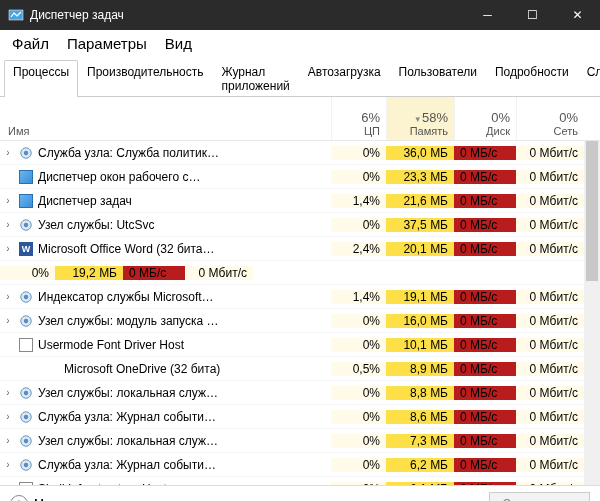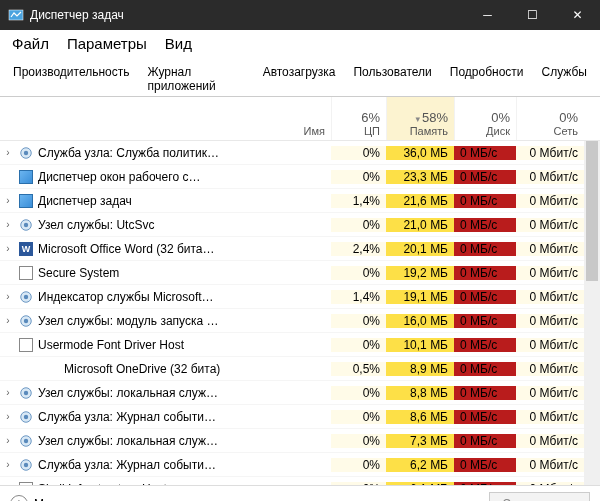--- a/index.html
+++ b/index.html
@@ -10,21 +10,21 @@
   .titlebar-controls { display: flex; height: 100%; }
   .titlebar-btn { width: 45px; display: flex; align-items: center; justify-content: center; color: #fff; font-size: 12px; cursor: default; }
   .menubar { display: flex; gap: 2px; padding: 2px 4px; background: #fff; }
   .menubar-item { padding: 3px 8px; font-size: 15px; }
   .tabs { display: flex; border-bottom: 1px solid #ccc; padding: 0 4px; margin-top: 2px; }
   .tab { padding: 4px 8px; font-size: 12px; border: 1px solid transparent; border-bottom: none; position: relative; top: 1px; }
   .tab.active { border-color: #ccc; background: #fff; border-radius: 2px 2px 0 0; }
   .table-wrap { height: 388px; overflow: hidden; position: relative; }
   .thead { display: flex; border-bottom: 1px solid #e8e8e8; height: 44px; align-items: flex-end; }
   .th { padding: 3px 6px; text-align: right; font-size: 11px; color: #555; border-left: 1px solid #f2f2f2; display: flex; flex-direction: column; justify-content: flex-end; height: 100%; }
-  .th.name { flex: 1; text-align: left; justify-content: flex-end; border-left: none; padding-left: 8px; align-items: flex-end; }
+  .th.name { flex: 1; text-align: left; justify-content: flex-end; border-left: none; padding-left: 8px; }
   .th.cpu { width: 55px; }
   .th.mem { width: 68px; background: #fcf3d0; }
   .th.disk { width: 62px; }
   .th.net { width: 68px; }
   .th .pct { font-size: 13px; color: #555; }
   .th .lbl { font-size: 11px; color: #555; }
   .sort-ind { font-size: 9px; color: #888; margin-right: 2px; }
   .tbody { height: 344px; overflow: hidden; }
   .row { display: flex; height: 24px; align-items: center; border-bottom: 1px solid #f5f5f5; }
   .cell { padding: 0 6px; font-size: 12px; white-space: nowrap; overflow: hidden; text-overflow: ellipsis; }
@@ -67,20 +67,21 @@
   </div>
 </div>
 
 <div class="menubar">
   <div class="menubar-item">Файл</div>
   <div class="menubar-item">Параметры</div>
   <div class="menubar-item">Вид</div>
 </div>
 
 <div class="tabs">
+  <div class="tab active">Процессы</div>
   <div class="tab">Производительность</div>
   <div class="tab">Журнал приложений</div>
   <div class="tab">Автозагрузка</div>
   <div class="tab">Пользователи</div>
   <div class="tab">Подробности</div>
   <div class="tab">Службы</div>
 </div>
 
 <div class="table-wrap">
   <div class="thead">
@@ -152,45 +153,38 @@
           <span class="expand">›</span>
           <span class="icon icon-gear">
             <svg viewBox="0 0 16 16">
               <circle cx="8" cy="8" r="6" fill="#d8e8f5" stroke="#5a8abc"></circle>
               <circle cx="8" cy="8" r="2.5" fill="#5a8abc"></circle>
             </svg>
           </span>
           <span>Узел службы: UtcSvc</span>
         </div>
         <div class="cell cpu">0%</div>
-        <div class="cell mem">21,0 МБ</div>
+        <div class="cell mem">37,5 МБ</div>
         <div class="cell disk">0 МБ/с</div>
         <div class="cell net">0 Мбит/с</div>
       </div>
       <div class="row">
         <div class="cell name">
           <span class="expand">›</span>
           <span class="icon">
             <span class="icon-word">W</span>
           </span>
           <span>Microsoft Office Word (32 бита…</span>
         </div>
         <div class="cell cpu">2,4%</div>
         <div class="cell mem">20,1 МБ</div>
         <div class="cell disk">0 МБ/с</div>
         <div class="cell net">0 Мбит/с</div>
       </div>
       <div class="row">
-        <div class="cell name">
-          <span class="expand"></span>
-          <span class="icon">
-            <span class="icon-win"></span>
-          </span>
-          <span>Secure System</span>
-        </div>
         <div class="cell cpu">0%</div>
         <div class="cell mem">19,2 МБ</div>
         <div class="cell disk">0 МБ/с</div>
         <div class="cell net">0 Мбит/с</div>
       </div>
       <div class="row">
         <div class="cell name">
           <span class="expand">›</span>
           <span class="icon icon-gear">
             <svg viewBox="0 0 16 16">

